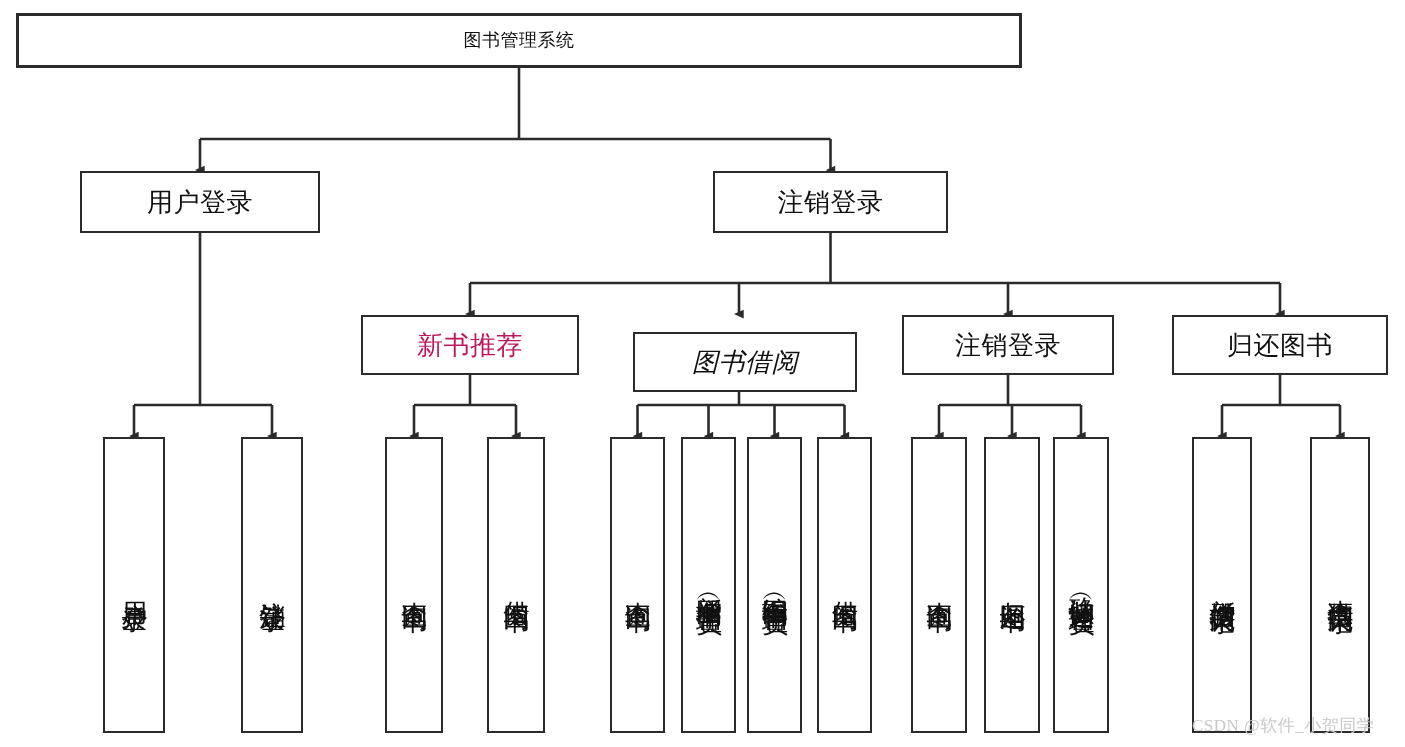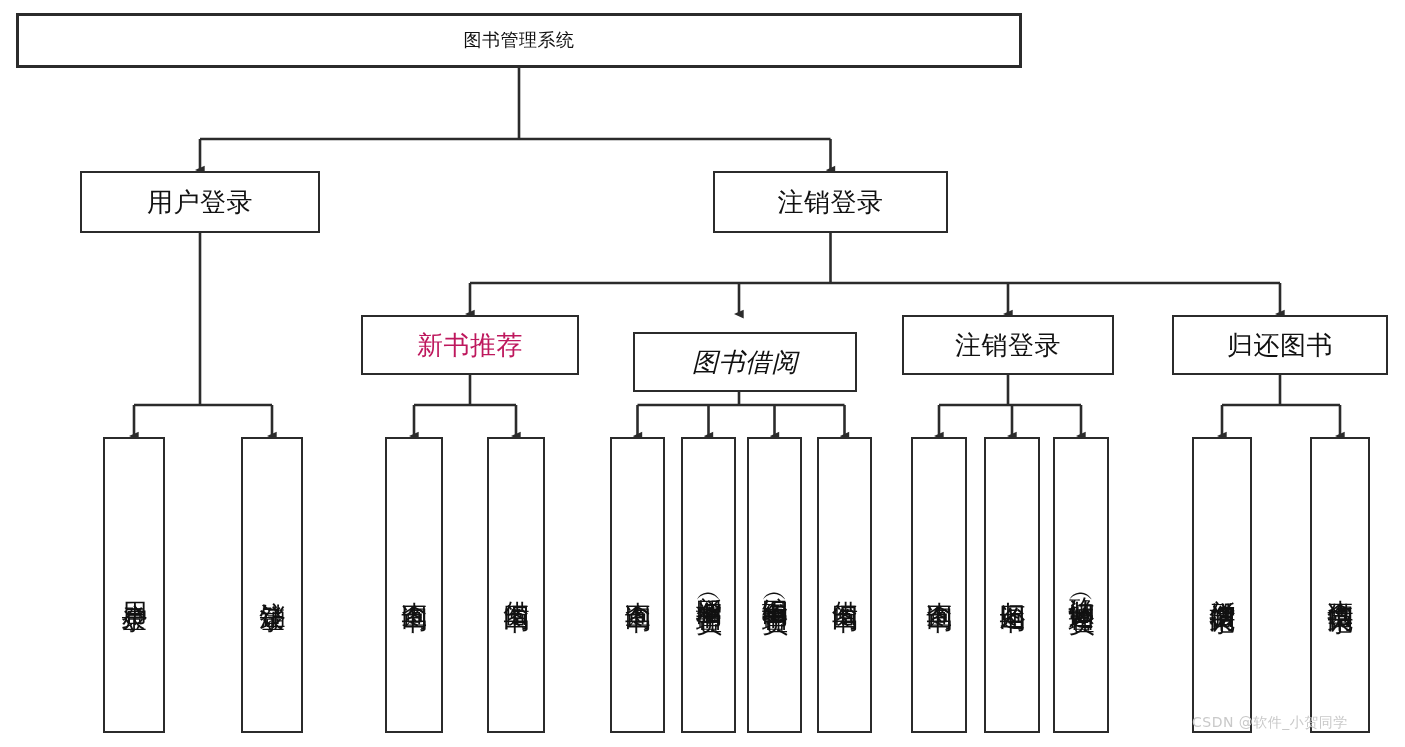--- a/index.html
+++ b/index.html
@@ -52,24 +52,25 @@
   }
   .node.root {
     border-width: 3px;
   }
   .node.root .label {
     font-size: 18px;
   }
   .watermark {
     position: absolute;
     color: #c9c9c9;
-    font-size: 14px;
+    font-size: 17px;
     letter-spacing: 0.5px;
     white-space: nowrap;
     z-index: 5;
+    font-family: Liberation Serif, serif;
   }
 </style>
 </head>
 <body>
 
 <div id="canvas">
   <svg id="edges" viewBox="0 0 1405 747" xmlns="http://www.w3.org/2000/svg">
     <defs>
       <marker id="arrow" markerWidth="10" markerHeight="10" refX="4.6" refY="5" orient="auto" markerUnits="userSpaceOnUse">
         <path d="M0.4,0.3 L9,0.3 L4.7,10 Z" fill="#2b2b2b"></path>

